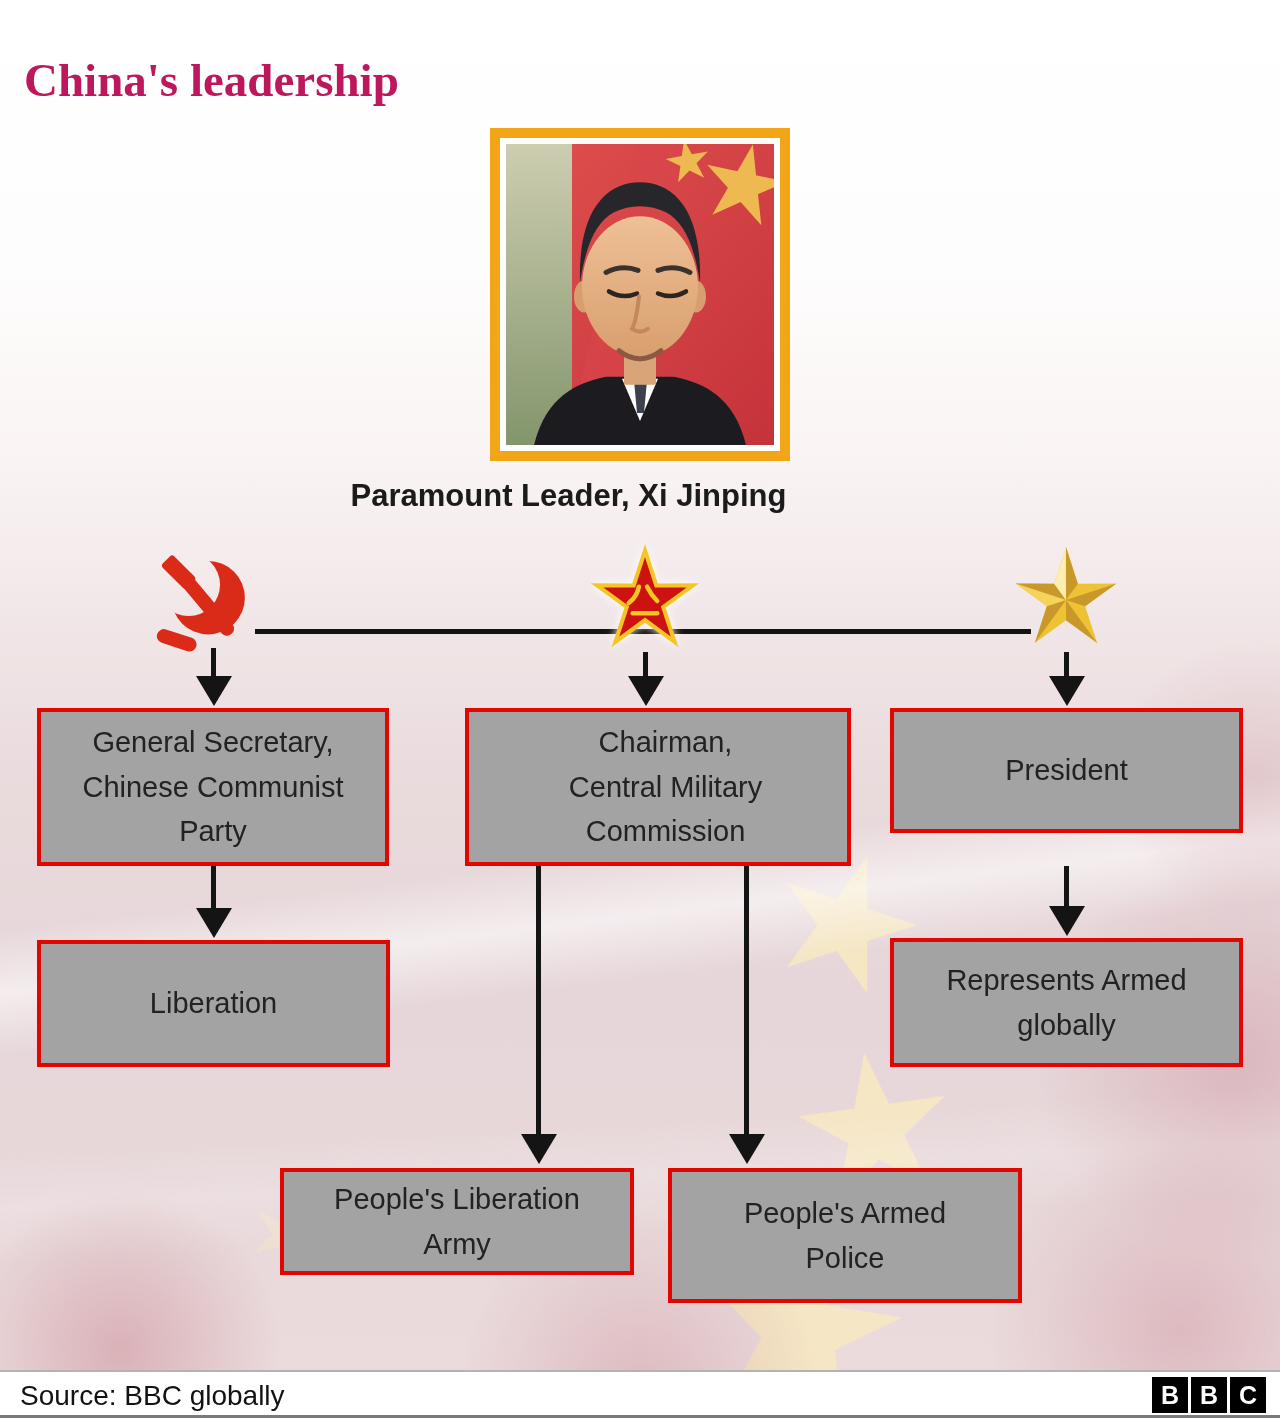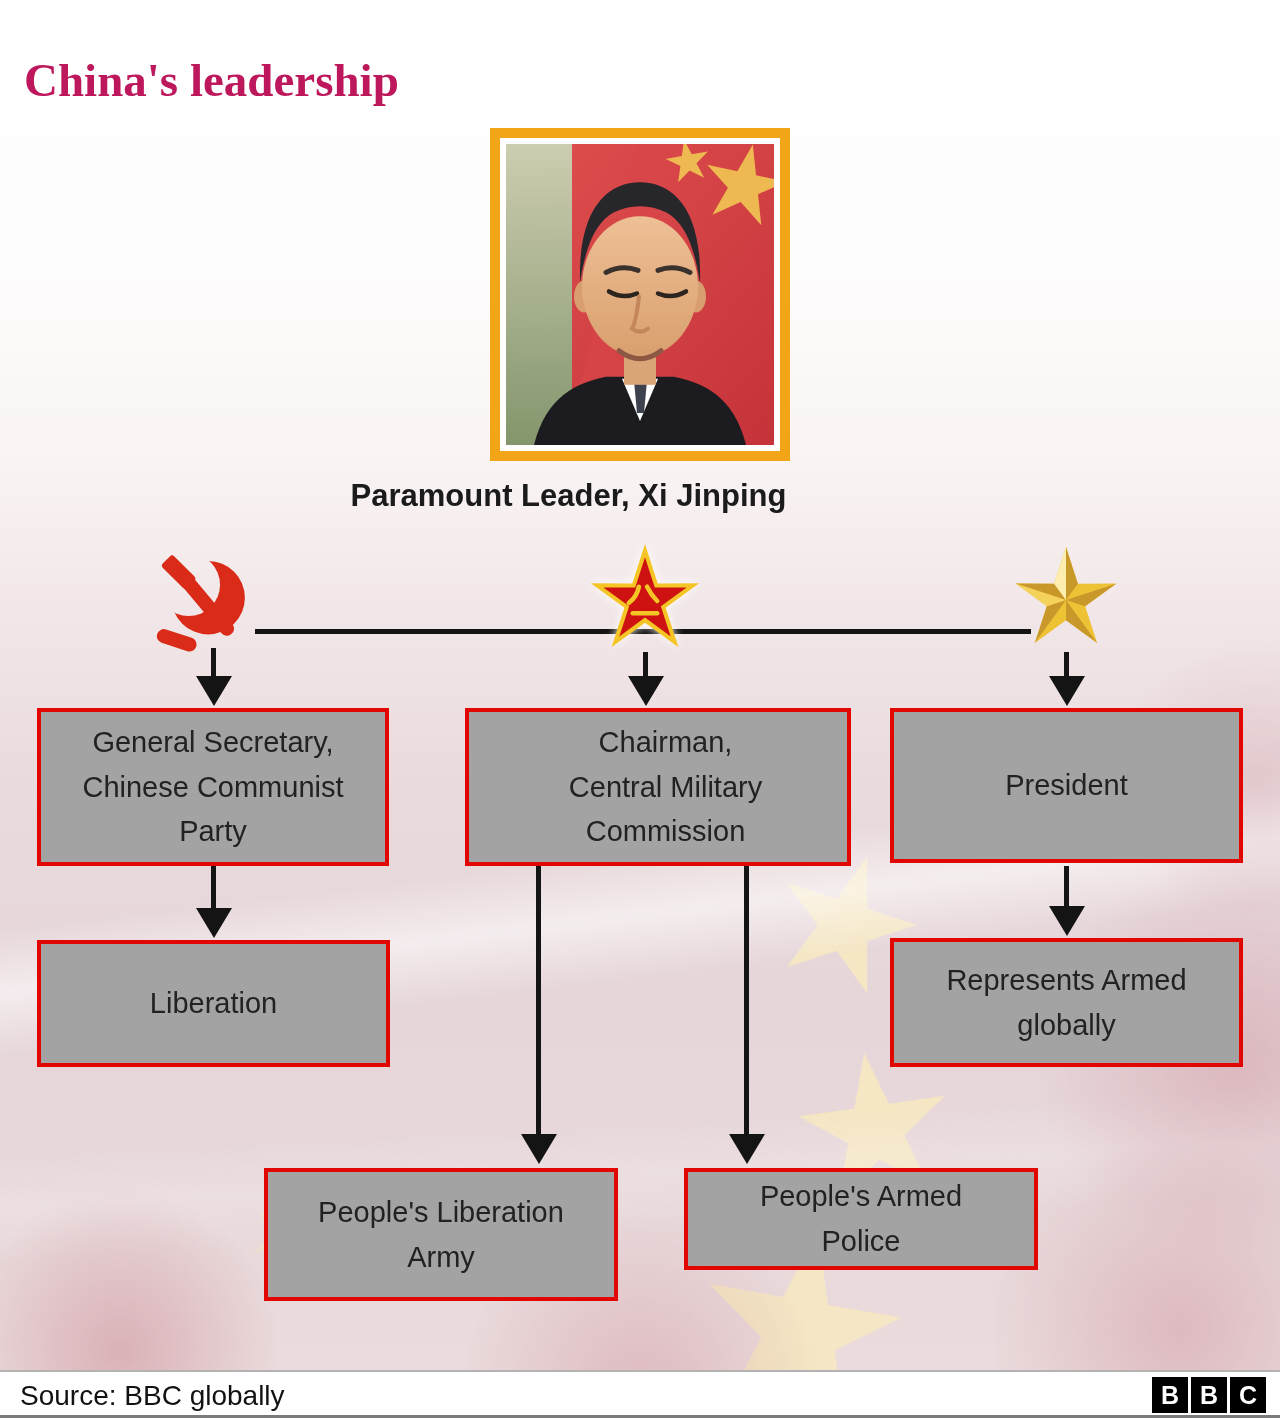--- a/index.html
+++ b/index.html
@@ -35,25 +35,25 @@
   .vline{width:5px;background:#141414;z-index:1;}
   .arrowhead{width:0;height:0;border-left:18px solid transparent;
              border-right:18px solid transparent;border-top:30px solid #141414;z-index:1;}
 
   
   .node{box-sizing:border-box;background:#a3a3a3;border:4px solid #e10600;z-index:2;
         display:flex;align-items:center;justify-content:center;text-align:center;
         font-size:29px;line-height:1.55;color:#222;white-space:pre-line;padding:4px 8px;}
   .b-gs{left:37px;top:708px;width:352px;height:158px;}
   .b-cmc{left:465px;top:708px;width:386px;height:158px;padding-left:23px;}
-  .b-pres{left:890px;top:708px;width:353px;height:155px;}
+  .b-pres{left:890px;top:708px;width:353px;height:125px;}
   .b-pol{left:37px;top:940px;width:353px;height:127px;}
   .b-rep{left:890px;top:938px;width:353px;height:129px;}
-  .b-pla{left:264px;top:1168px;width:354px;height:133px;}
-  .b-pap{left:668px;top:1168px;width:354px;height:102px;margin-left:16px;}
+  .b-pla{left:280px;top:1168px;width:354px;height:107px;}
+  .b-pap{left:668px;top:1168px;width:354px;height:135px;}
 
   
   .footer{left:0;top:1370px;width:1280px;height:48px;box-sizing:border-box;background:#fff;
           border-top:2px solid #b3b3b3;border-bottom:3px solid #7a7a7a;z-index:4;}
   .source{position:absolute;left:20px;top:8px;font-size:28px;color:#121212;}
   .bbc{position:absolute;right:14px;top:5px;display:flex;gap:3px;}
   .bbc .blk{width:36px;height:36px;background:#000;color:#fff;display:flex;align-items:center;
             justify-content:center;font-size:25px;font-weight:700;}
 </style>
 </head>

